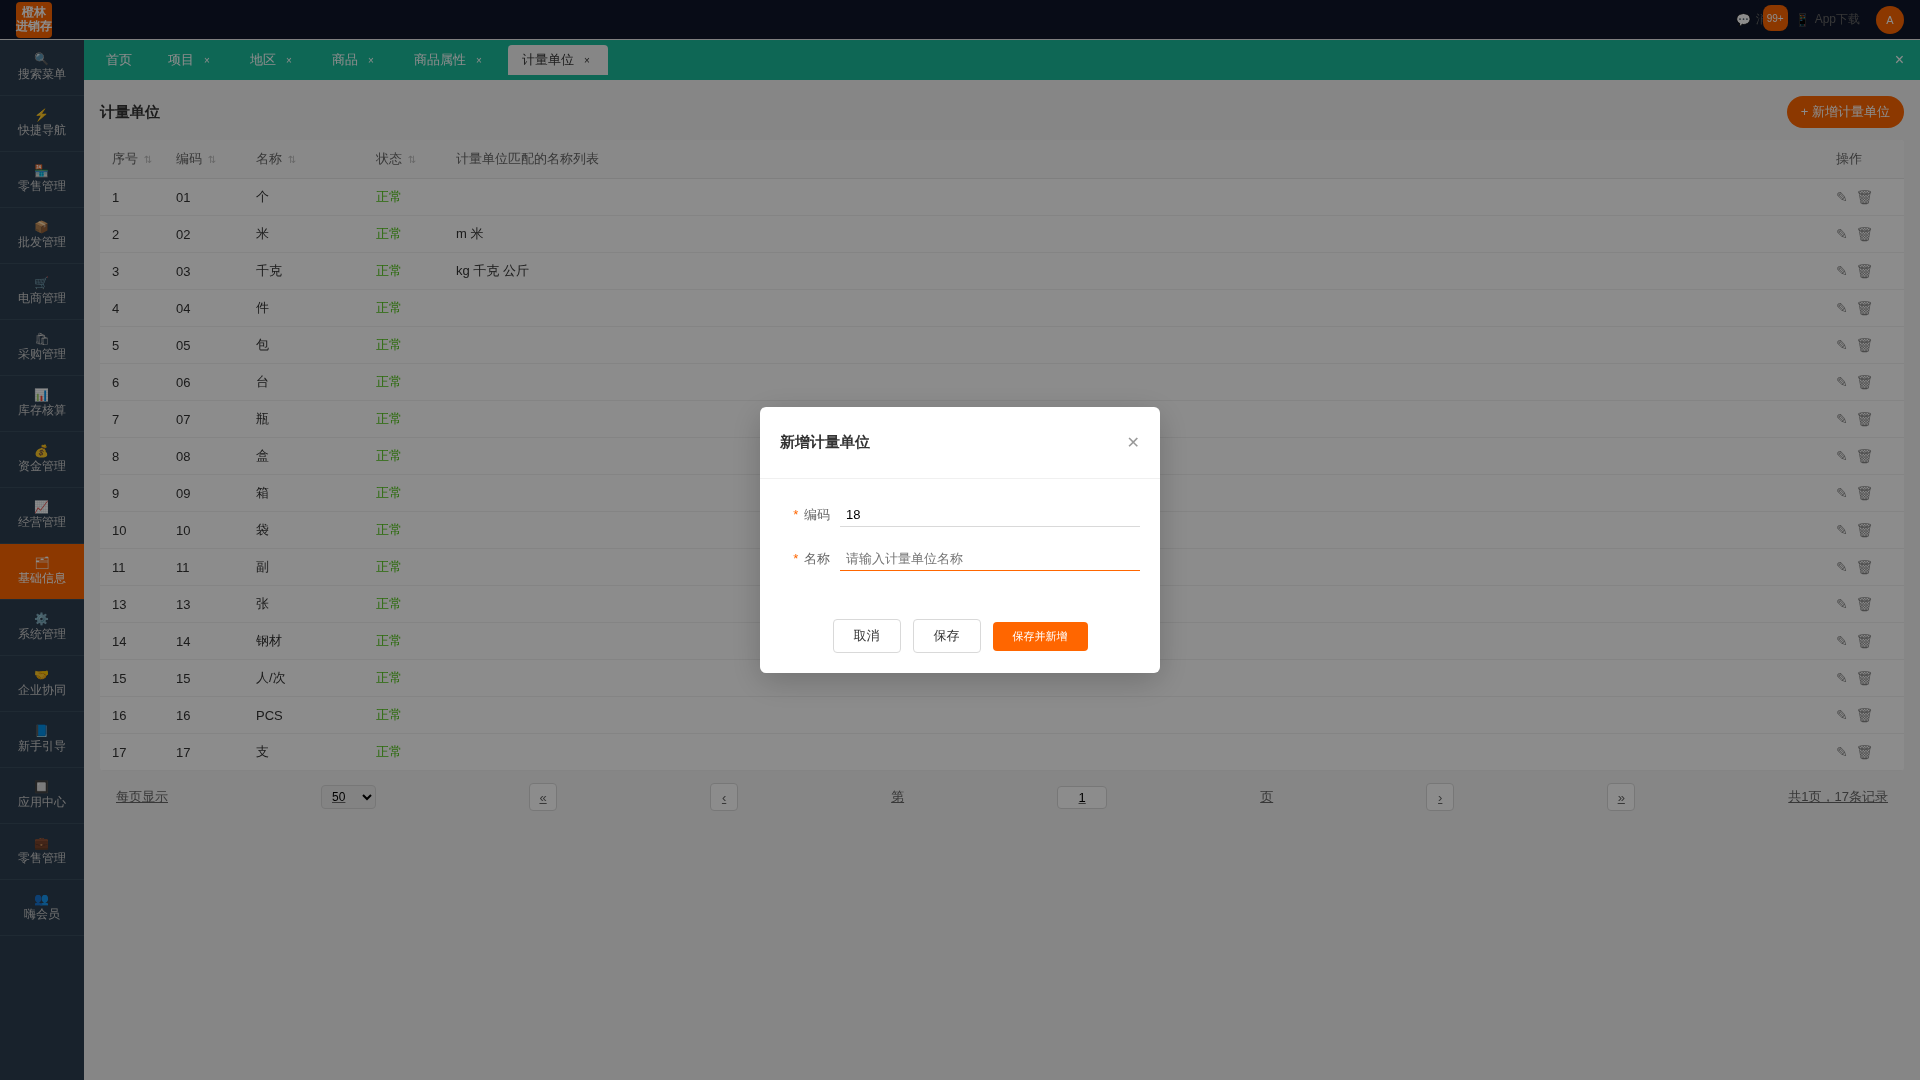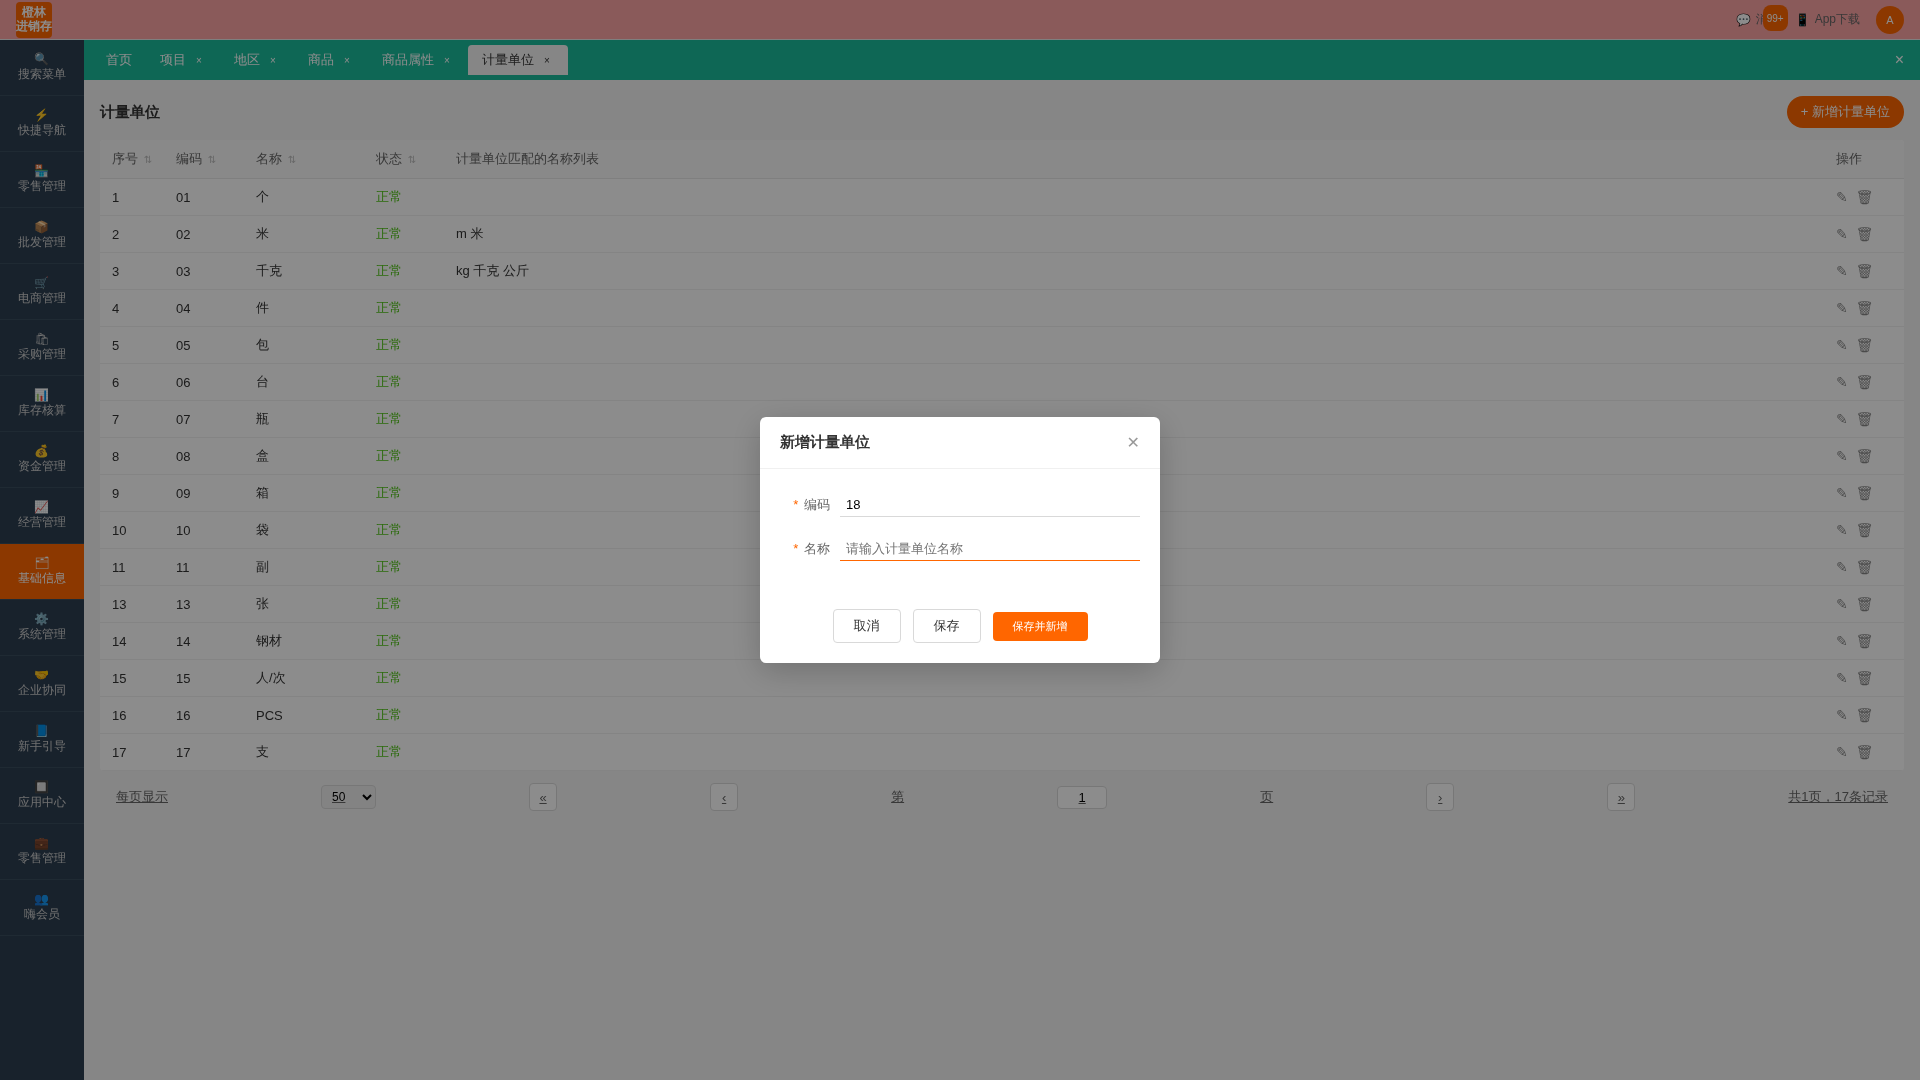--- a/index.html
+++ b/index.html
@@ -1,37 +1,37 @@
 <!DOCTYPE html>
 <html><head>
   <meta charset="utf-8">
   <style>
     * { box-sizing: border-box; margin: 0; padding: 0; }
     body { font-family: 'Microsoft YaHei', Arial, sans-serif; font-size: 13px; background: #f0f2f5; color: #333; }
 
     
     .app-container { display: flex; flex-direction: column; height: 1080px; width: 1920px; overflow: hidden; }
-    .top-bar { height: 40px; background: #fca5a5; display: flex; align-items: center; padding: 0 16px; border-bottom: 1px solid #e8e8e8; position: relative; z-index: 10; }
+    .top-bar { height: 40px; background: #0f172a; display: flex; align-items: center; padding: 0 16px; border-bottom: 1px solid #e8e8e8; position: relative; z-index: 10; }
     .logo-area { display: flex; align-items: center; width: 84px; }
     .logo-box { background: #f60; border-radius: 4px; width: 36px; height: 36px; display: flex; align-items: center; justify-content: center; }
     .logo-text { color: #fff; font-size: 12px; font-weight: bold; line-height: 1.1; text-align: center; }
     .top-center { flex: 1; display: flex; align-items: center; padding-left: 20px; }
     .top-right { display: flex; align-items: center; gap: 16px; }
     .msg-btn { display: flex; align-items: center; gap: 4px; cursor: pointer; font-size: 12px; color: #666; position: relative; }
     .badge { background: #f60; color: #fff; font-size: 10px; border-radius: 8px; padding: 0 4px; min-width: 16px; height: 26px; display: flex; align-items: center; justify-content: center; position: absolute; top: -6px; right: -8px; }
     .app-download { display: flex; align-items: center; gap: 4px; font-size: 12px; color: #666; cursor: pointer; }
     .avatar-area { width: 28px; height: 28px; border-radius: 50%; background: #e8e8e8; overflow: hidden; cursor: pointer; }
 
     
     .main-container { display: flex; flex: 1; overflow: hidden; }
     .sidebar { width: 84px; background: #2c3e50; display: flex; flex-direction: column; overflow-y: auto; }
     .sidebar-item { padding: 12px 4px; text-align: center; cursor: pointer; color: #ccc; font-size: 12px; border-bottom: 1px solid #3a4d5e; }
     .sidebar-item.active { background: #f60; color: #fff; }
     .content-area { flex: 1; display: flex; flex-direction: column; overflow: hidden; }
-    .tab-bar { height: 40px; background: #1bbc9b; display: flex; align-items: center; padding: 0 8px; gap: 0; overflow-x: auto; }
+    .tab-bar { height: 40px; background: #1bbc9b; display: flex; align-items: center; padding: 0 8px; gap: 8px; overflow-x: auto; }
     .tab-item { display: flex; align-items: center; gap: 6px; padding: 6px 14px; border-radius: 4px 4px 0 0; cursor: pointer; font-size: 13px; color: #fff; background: transparent; white-space: nowrap; }
     .tab-item.active { background: #f5f5f5; color: #333; }
     .tab-close { width: 14px; height: 14px; display: flex; align-items: center; justify-content: center; border-radius: 50%; font-size: 10px; cursor: pointer; }
     .tab-bar-close { margin-left: auto; color: #fff; cursor: pointer; font-size: 16px; padding: 0 8px; }
     .page-content { flex: 1; overflow-y: auto; background: #f5f5f5; padding: 16px; }
     .page-header { display: flex; align-items: center; justify-content: space-between; margin-bottom: 12px; }
     .page-title { font-size: 15px; font-weight: bold; color: #333; }
     .add-btn { background: #f60; color: #fff; border: none; padding: 7px 14px; border-radius: 16px; cursor: pointer; font-size: 13px; }
 
     
@@ -46,21 +46,21 @@
 
     
     .pagination { display: flex; align-items: center; justify-content: space-between; padding: 12px 16px; gap: 24px; font-size: 13px; color: #666; text-decoration: underline; }
     .page-size-select { padding: 3px 6px; border: 1px solid #d9d9d9; border-radius: 4px; font-size: 12px; }
     .page-btn { width: 28px; height: 28px; display: flex; align-items: center; justify-content: center; border: 1px solid #d9d9d9; border-radius: 4px; cursor: pointer; background: #fff; }
     .page-input { width: 50px; border: 1px solid #d9d9d9; border-radius: 4px; padding: 3px 6px; text-align: center; font-size: 13px; }
 
     
     .modal-overlay { position: fixed; top: 0; left: 0; width: 100%; height: 100%; background: rgba(0,0,0,0.45); z-index: 1000; display: flex; align-items: center; justify-content: center; }
     .modal { background: #fff; border-radius: 6px; width: 400px; box-shadow: 0 8px 32px rgba(0,0,0,0.2); overflow: hidden; }
-    .modal-header { display: flex; align-items: center; justify-content: space-between; padding: 16px 20px; border-bottom: 1px solid #f0f0f0; }
+    .modal-header { display: flex; align-items: center; justify-content: space-between; padding: 26px 20px; border-bottom: 1px solid #f0f0f0; }
     .modal-title { font-size: 15px; font-weight: bold; color: #333; }
     .modal-close { cursor: pointer; color: #999; font-size: 16px; }
     .modal-body { padding: 24px 20px 16px 20px; }
     .form-row { display: flex; align-items: center; margin-bottom: 20px; }
     .form-label { font-size: 13px; color: #666; width: 60px; text-align: right; padding-right: 10px; flex-shrink: 0; }
     .form-label .required { color: #f60; margin-right: 2px; }
     .form-input { flex: 1; border: none; border-bottom: 1px solid #d9d9d9; padding: 4px 6px; font-size: 13px; outline: none; background: transparent; }
     .form-input.active-field { border-bottom-color: #f60; }
     .modal-footer { display: flex; align-items: center; justify-content: center; gap: 12px; padding: 12px 20px 20px 20px; }
     .btn-cancel { padding: 7px 20px; border: 1px solid #d9d9d9; border-radius: 4px; background: #fff; cursor: pointer; font-size: 13px; color: #333; }

